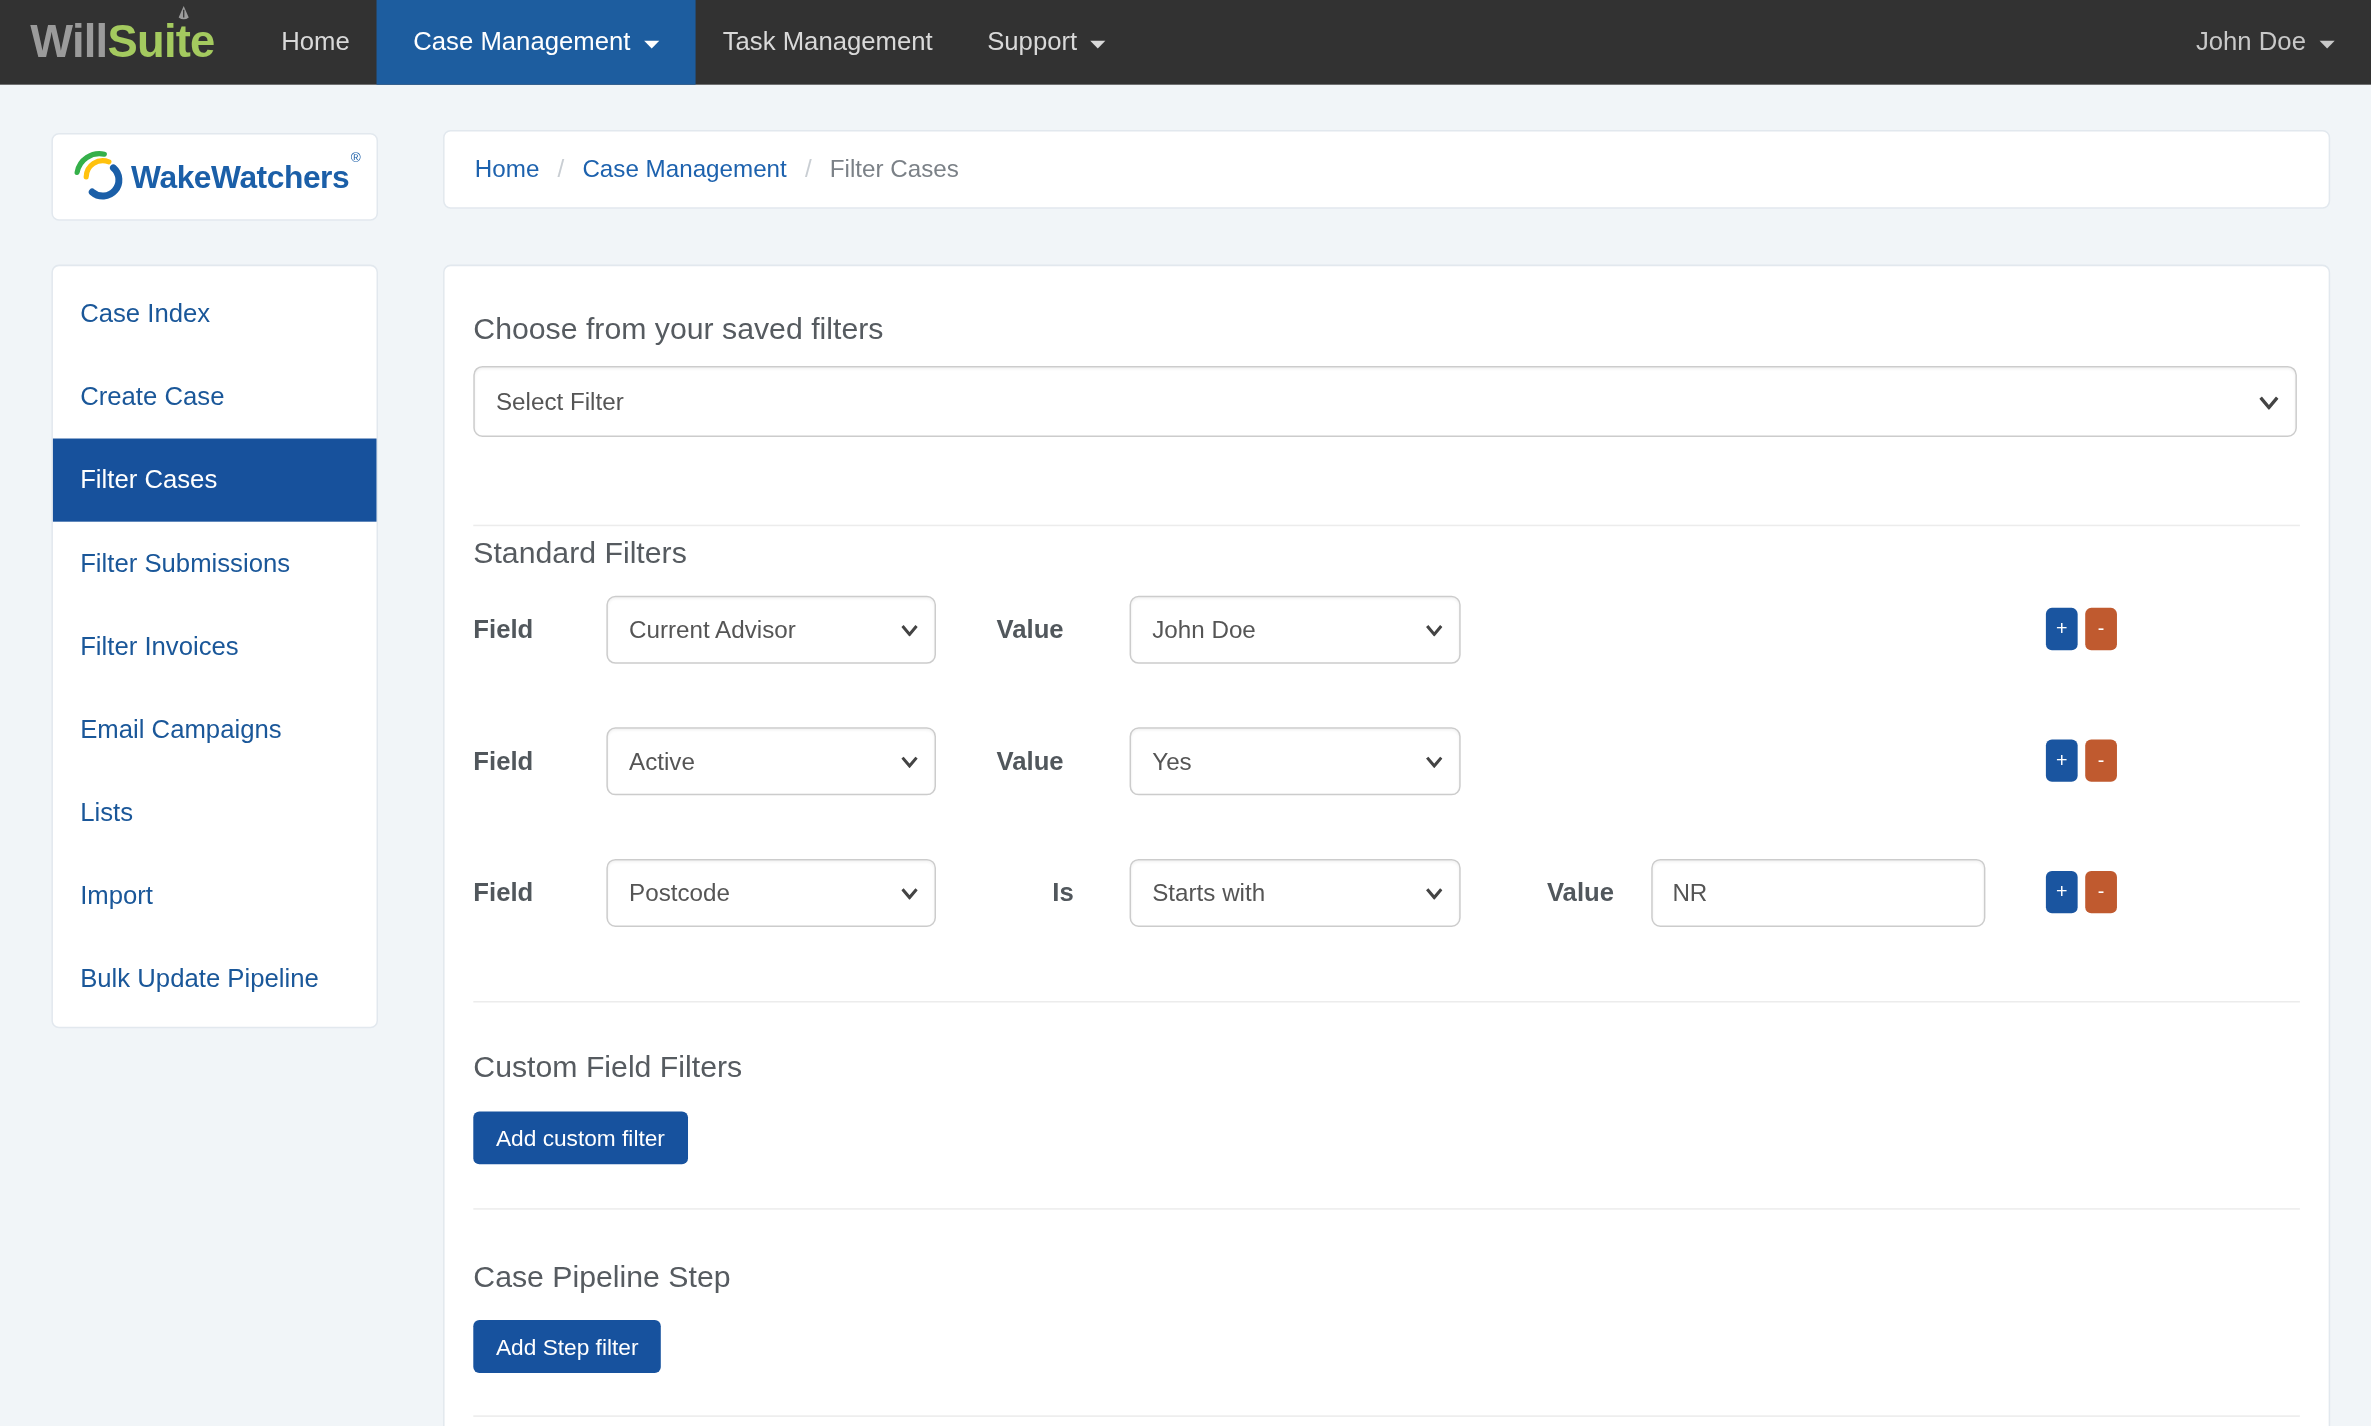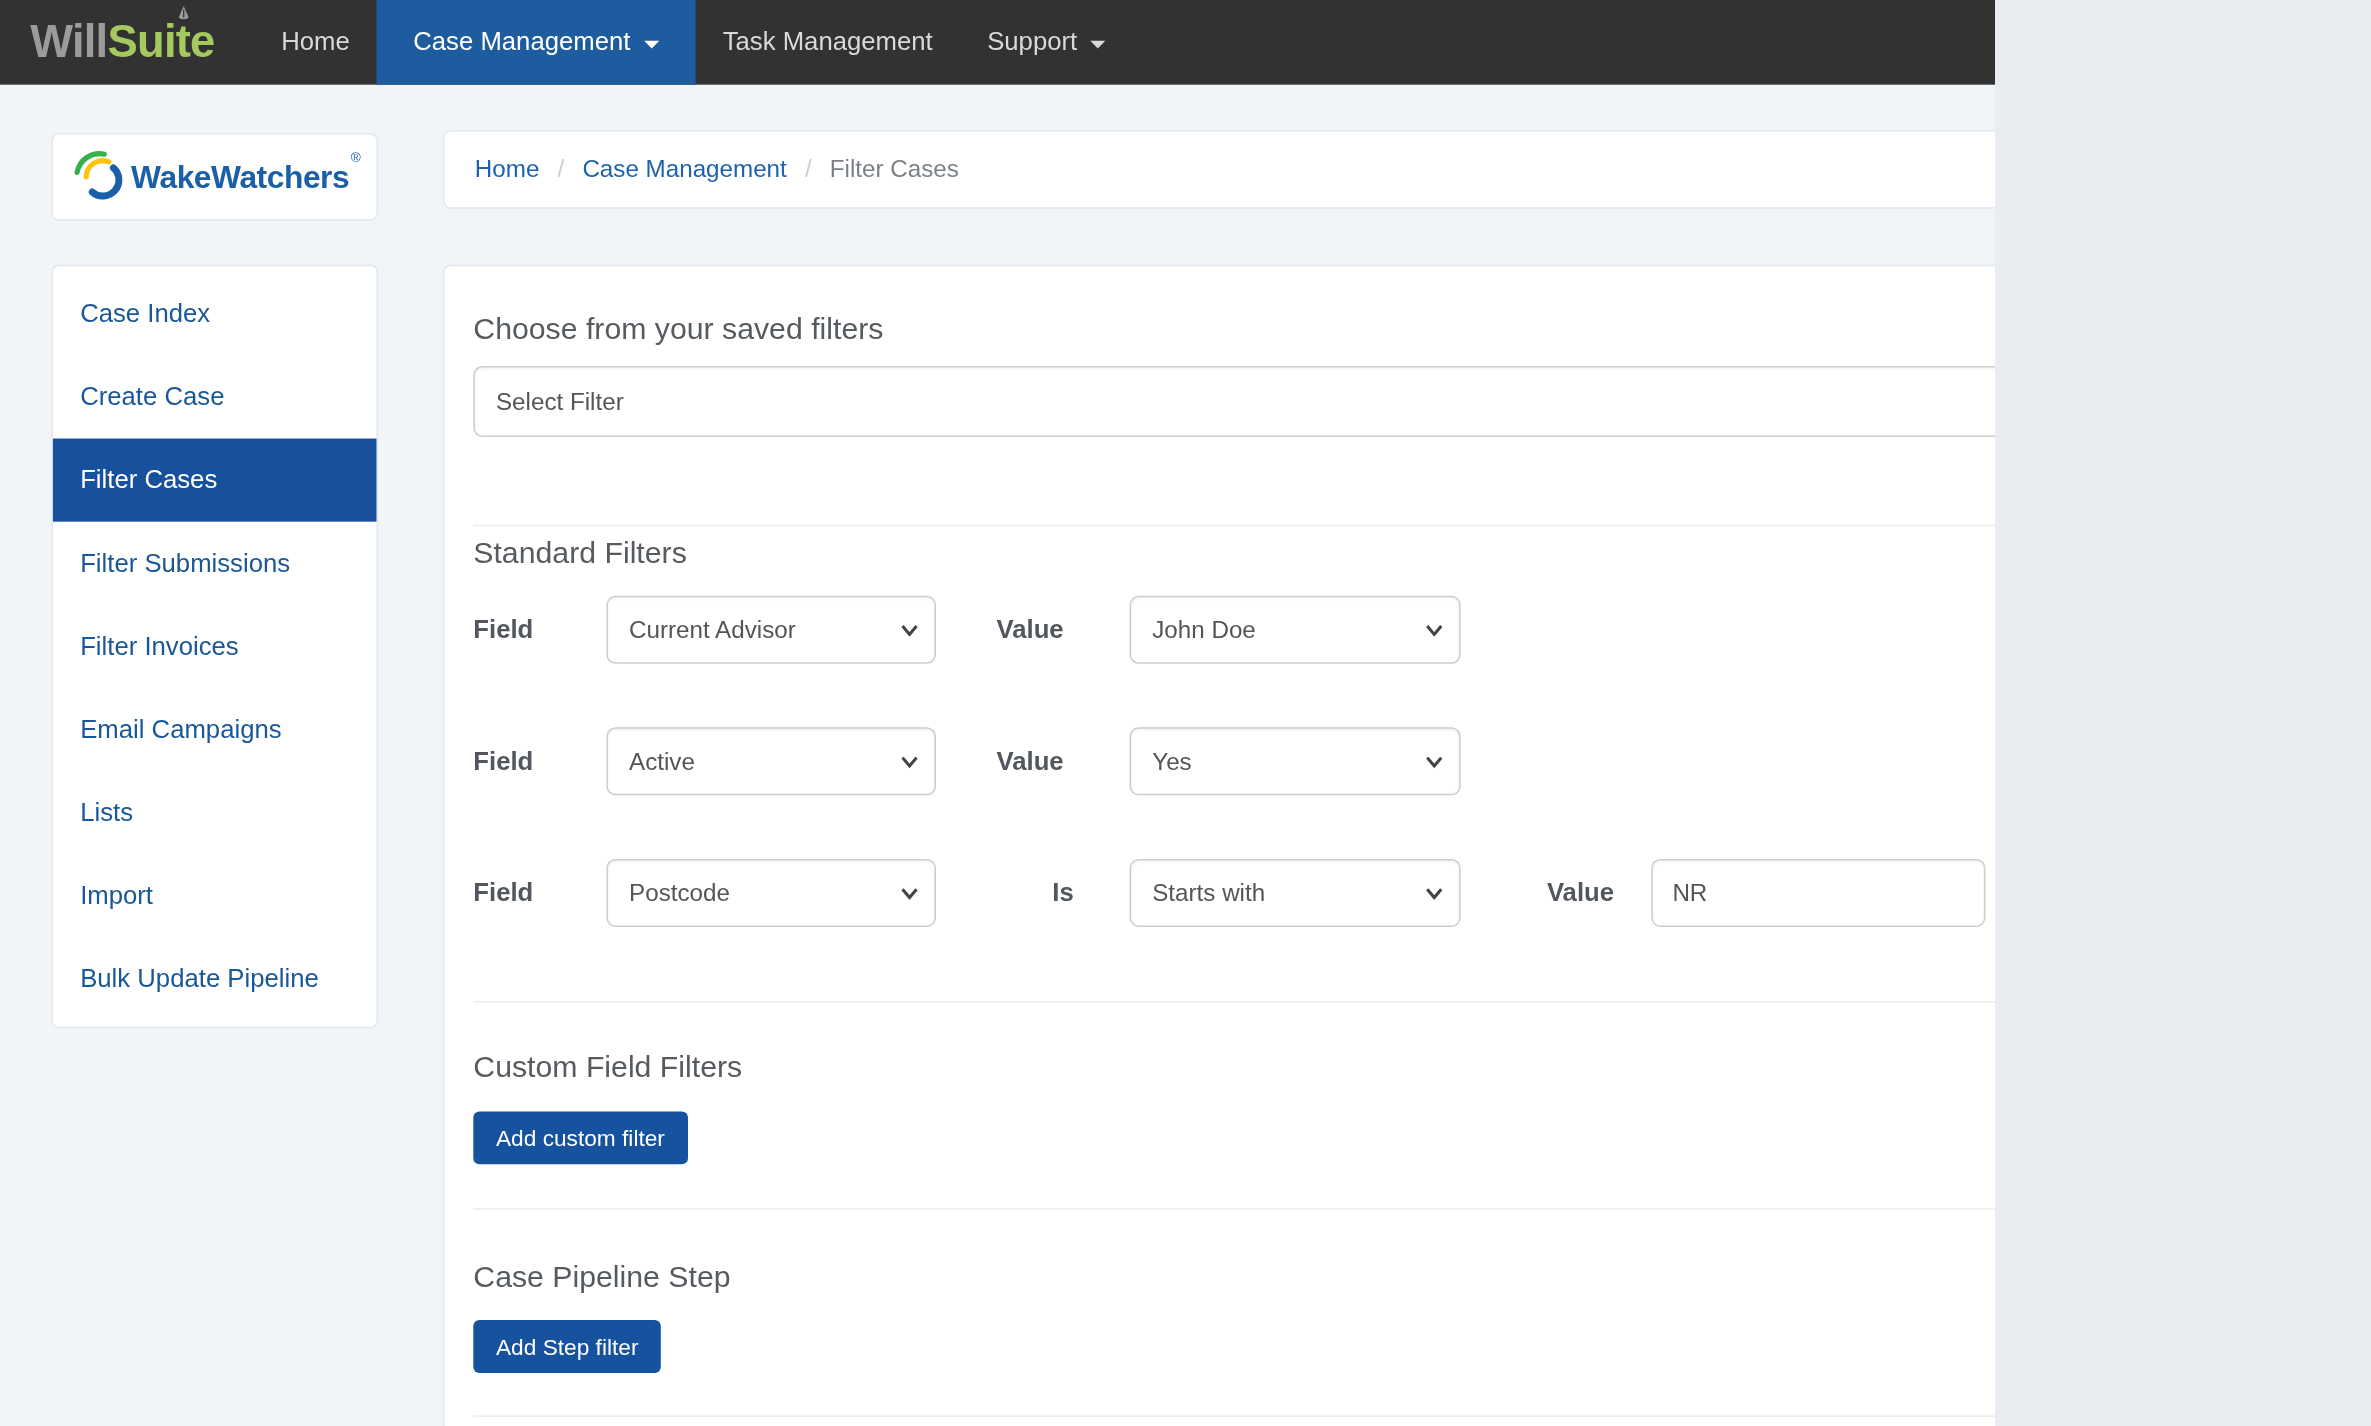--- a/index.html
+++ b/index.html
@@ -1,18 +1,18 @@
 <!DOCTYPE html>
 <html><head>
 <meta charset="utf-8">
 <style>
   html,body{margin:0;padding:0;background:#e9edf1;}
   *{box-sizing:border-box;}
   body{font-family:"Liberation Sans","DejaVu Sans",sans-serif;}
-  .stage{width:1995px;height:1426px;overflow:hidden;background:#f1f5f8;}
+  .stage{width:2371px;height:1426px;overflow:hidden;background:#f1f5f8;}
   .viewport{width:1568px;height:943px;transform:scale(1.512117);transform-origin:0 0;position:relative;background:#f1f5f8;}
 
   
   .navbar{height:56px;background:#323232;display:flex;align-items:stretch;color:#d9d9d9;}
   .brand{display:flex;align-items:center;padding:0 26px 0 20px;font-size:30px;font-weight:700;letter-spacing:-.5px;}
   .brand .will{color:#9b9b9b;}
   .brand .suite{color:#a4ca5f;position:relative;}
   .brand .nib{position:absolute;left:46px;top:-7px;width:9px;height:10px;}
   .nav-items{display:flex;align-items:stretch;}
   .nav-item{display:flex;align-items:center;padding:0 18px;font-size:17px;color:#d9d9d9;cursor:pointer;}

